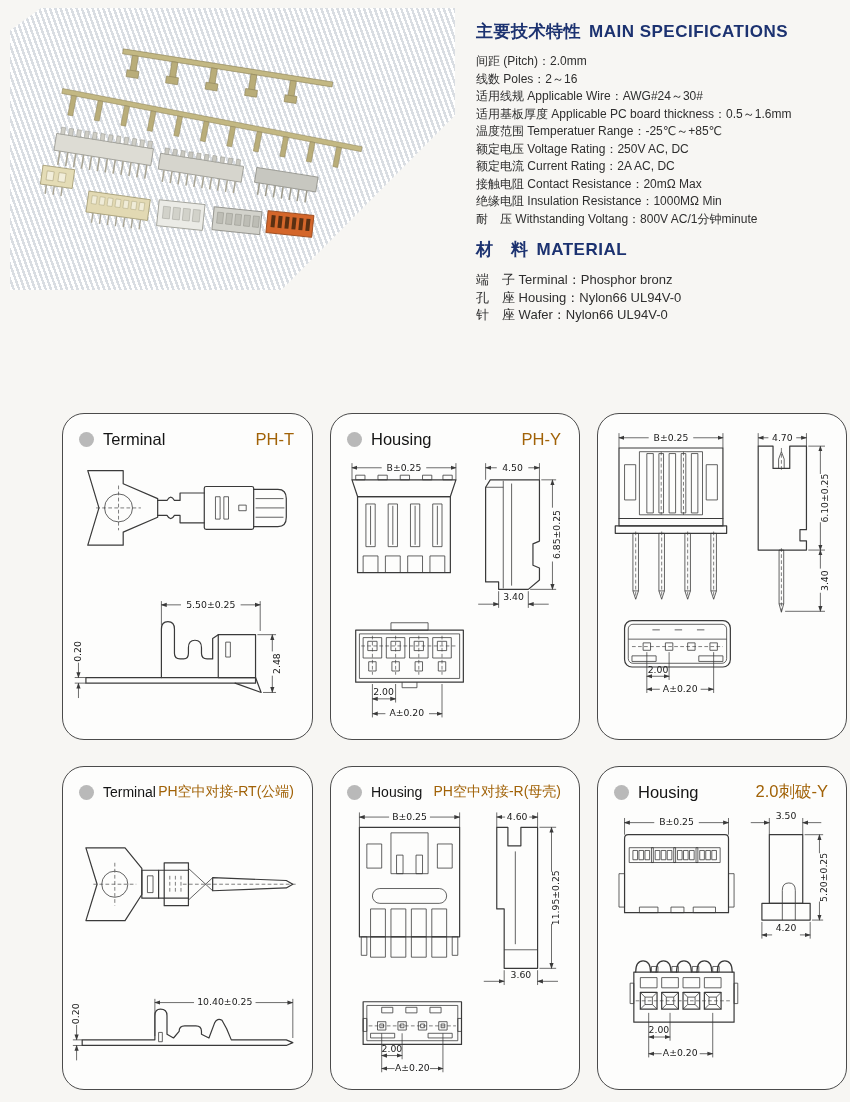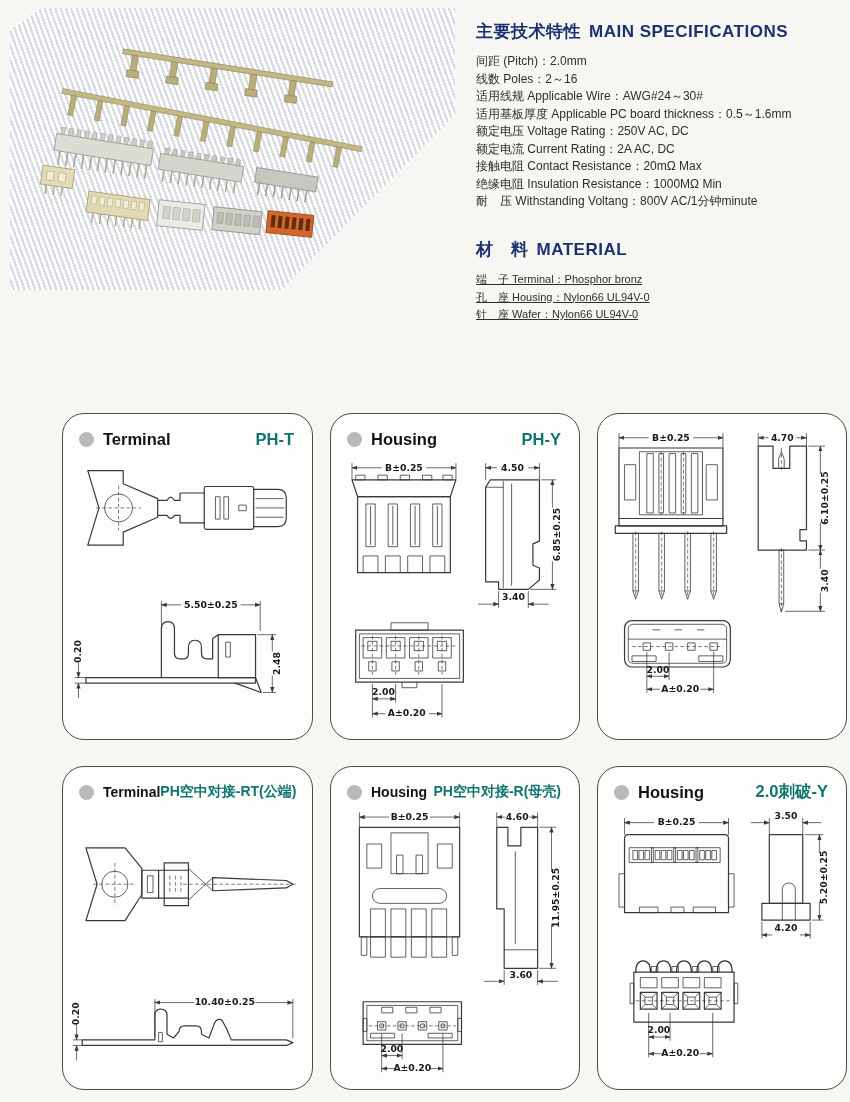--- a/index.html
+++ b/index.html
@@ -11,31 +11,31 @@
          background:repeating-linear-gradient(70deg,#ffffff 0px,#ffffff 2.6px,#d9dde2 2.6px,#d9dde2 5px);
          clip-path:polygon(0% 8%,7% 0%,100% 0%,100% 38%,61% 100%,0% 100%);}
   .photo svg{position:absolute;left:0;top:0;}
 
   
   .specs{position:absolute;left:476px;top:16px;width:370px;color:#2e2e2e;}
   .sec-title{font-size:17px;font-weight:bold;color:#1c3270;letter-spacing:.5px;margin:4px 0 10px;}
   .sec-title .en{margin-left:8px;}
   .spec-line{font-size:12px;line-height:17.5px;white-space:nowrap;}
   .material{position:absolute;left:476px;top:234px;width:370px;color:#2e2e2e;}
-  .mat-line{font-size:11px;line-height:17.5px;white-space:nowrap;text-decoration:underline;}
+  .mat-line{font-size:13px;line-height:17.5px;white-space:nowrap;}
 
   
   .panels{position:absolute;left:62px;top:413px;display:grid;
-          grid-template-columns:251px 250px 250px;grid-template-rows:327px 324px;gap:26px 17px;font-weight:bold;}
+          grid-template-columns:251px 250px 250px;grid-template-rows:327px 324px;gap:26px 17px;}
   .panel{border:1.6px solid #4b4b4b;border-radius:22px;background:#fdfdfc;box-sizing:border-box;
          padding:8px 8px 2px;overflow:hidden;}
   .phead{display:flex;align-items:center;padding:4px 10px 0 8px;height:26px;}
   .bullet{width:15px;height:15px;border-radius:50%;background:#b9b9b9;margin-right:9px;flex:none;}
   .ptitle{font-size:16.5px;color:#141414;white-space:nowrap;}
-  .pcode{margin-left:auto;font-size:16.5px;color:#0f766e;white-space:nowrap;}
+  .pcode{margin-left:auto;font-size:16.5px;color:#a16207;white-space:nowrap;}
   .phead.small .ptitle,.phead.small .pcode{font-size:14px;}
   .draw{display:block;width:100%;height:calc(100% - 30px);}
 
   
   .ol{fill:none;stroke:#3a3a3a;stroke-width:1.3;stroke-linejoin:round;stroke-linecap:round;}
   .ol2{fill:none;stroke:#3a3a3a;stroke-width:0.85;stroke-linejoin:round;}
   .dim{fill:none;stroke:#3a3a3a;stroke-width:0.8;}
   .dsh{fill:none;stroke:#3a3a3a;stroke-width:0.7;stroke-dasharray:4 2.5;}
   .dt{font-family:"DejaVu Sans",sans-serif;font-size:10px;fill:#1a1a1a;}
 </style>
@@ -218,20 +218,21 @@
       </g>
     </svg>
   </div>
 
   <div class="specs">
     <div class="sec-title"><span>主要技术特性</span><span class="en">MAIN SPECIFICATIONS</span></div>
     <div class="spec-line">间距 (Pitch)：2.0mm</div>
     <div class="spec-line">线数 Poles：2～16</div>
     <div class="spec-line">适用线规 Applicable Wire：AWG#24～30#</div>
     <div class="spec-line">适用基板厚度 Applicable PC board thickness：0.5～1.6mm</div>
+    <div class="spec-line">温度范围 Temperatuer Range：-25℃～+85℃</div>
     <div class="spec-line">额定电压 Voltage Rating：250V AC, DC</div>
     <div class="spec-line">额定电流 Current Rating：2A AC, DC</div>
     <div class="spec-line">接触电阻 Contact Resistance：20mΩ  Max</div>
     <div class="spec-line">绝缘电阻 Insulation Resistance：1000MΩ  Min</div>
     <div class="spec-line">耐　压 Withstanding Voltang：800V AC/1分钟minute</div>
   </div>
 
   <div class="material">
     <div class="sec-title"><span>材　料</span><span class="en">MATERIAL</span></div>
     <div class="mat-line">端　子 Terminal：Phosphor bronz</div>

